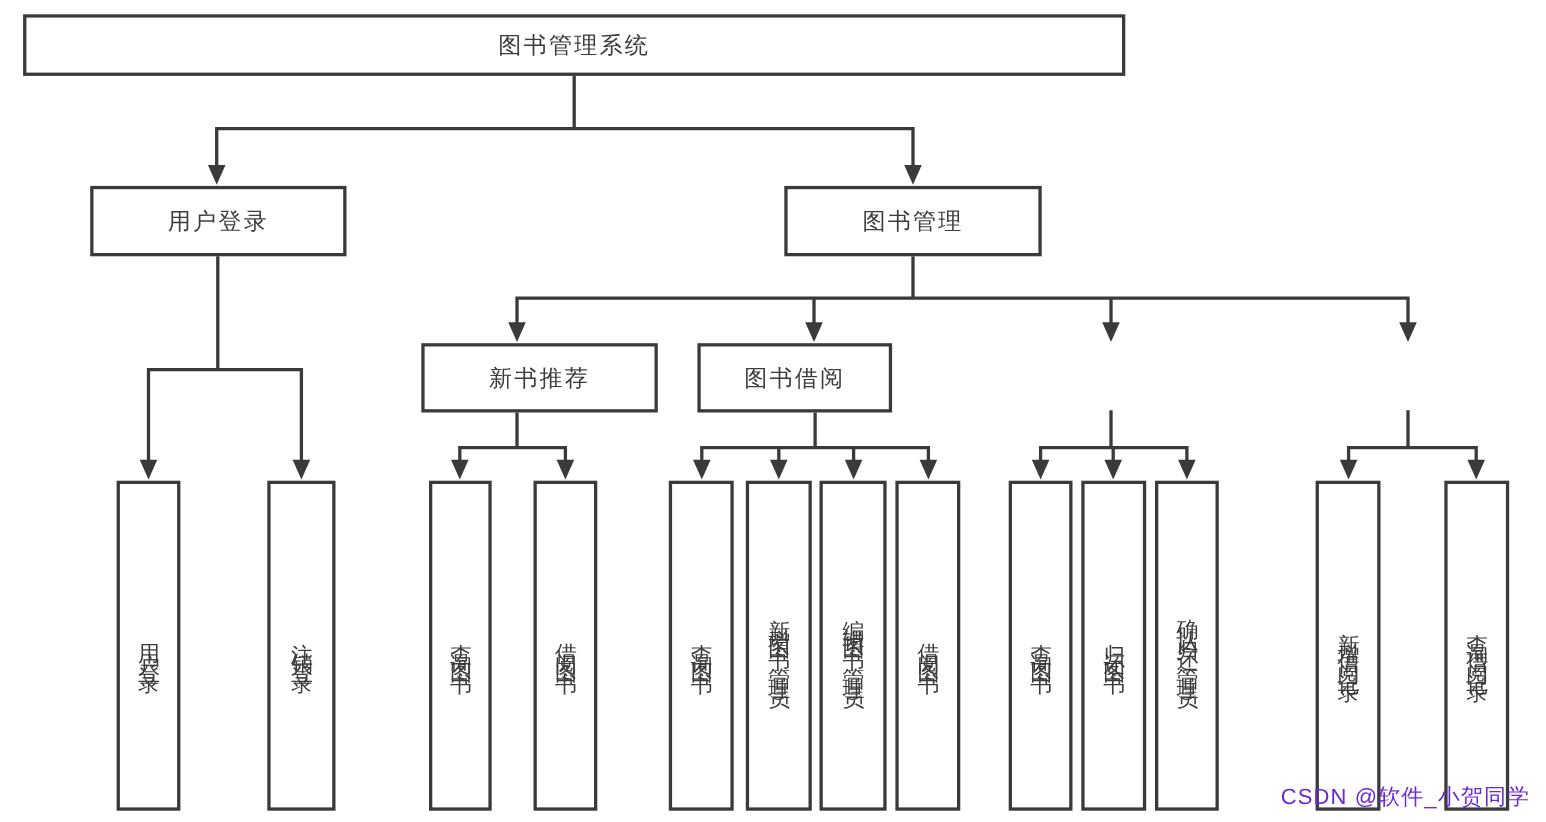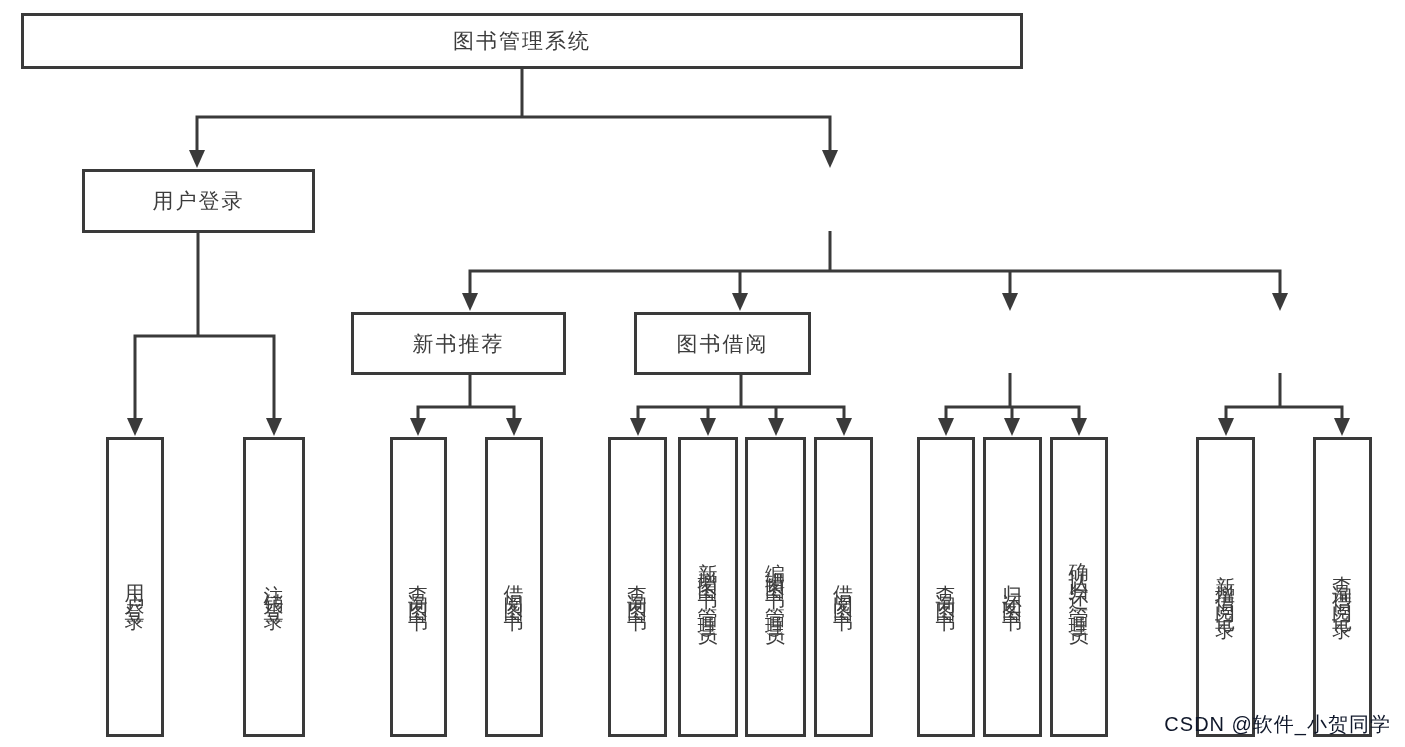--- a/index.html
+++ b/index.html
@@ -12,21 +12,21 @@
     position:absolute;box-sizing:border-box;border:3px solid #3a3a3a;background:#ffffff;
     display:flex;align-items:center;justify-content:center;color:#3c3c3c;z-index:2;
   }
   .h-label{font-size:21px;letter-spacing:2px;white-space:nowrap;}
   .v-label{
     writing-mode:vertical-rl;text-orientation:mixed;
     font-size:20px;letter-spacing:9px;line-height:1;white-space:nowrap;
   }
   .watermark{
     position:absolute;right:14px;top:711px;z-index:3;
-    font-size:20px;color:#0f172a;letter-spacing:1px;white-space:nowrap;
+    font-size:20px;color:#6d28d9;letter-spacing:1px;white-space:nowrap;
   }
 </style>
 </head>
 <body>
 
 <div class="stage">
 
   <svg class="connectors" viewBox="0 0 1405 747" xmlns="http://www.w3.org/2000/svg">
     <g stroke="#3a3a3a" stroke-width="3" fill="none">
       <path d="M522 67 V117 M197 153 V117 H830 V153"></path>
@@ -60,22 +60,25 @@
     </g>
   </svg>
 
   <div class="node" style="left:21px;top:13px;width:1002px;height:56px">
     <span class="h-label">图书管理系统</span>
   </div>
 
   <div class="node" style="left:82px;top:169px;width:233px;height:64px">
     <span class="h-label">用户登录</span>
   </div>
+  <div class="node" style="left:713px;top:169px;width:234px;height:64px">
+    <span class="h-label">图书管理</span>
+  </div>
 
-  <div class="node" style="left:351px;top:312px;width:215px;height:63px">
+  <div class="node" style="left:383px;top:312px;width:215px;height:63px">
     <span class="h-label">新书推荐</span>
   </div>
   <div class="node" style="left:634px;top:312px;width:177px;height:63px">
     <span class="h-label">图书借阅</span>
   </div>
 
   <div class="node" style="left:106px;top:437px;width:58px;height:300px">
     <span class="v-label">用户登录</span>
   </div>
   <div class="node" style="left:243px;top:437px;width:62px;height:300px">

